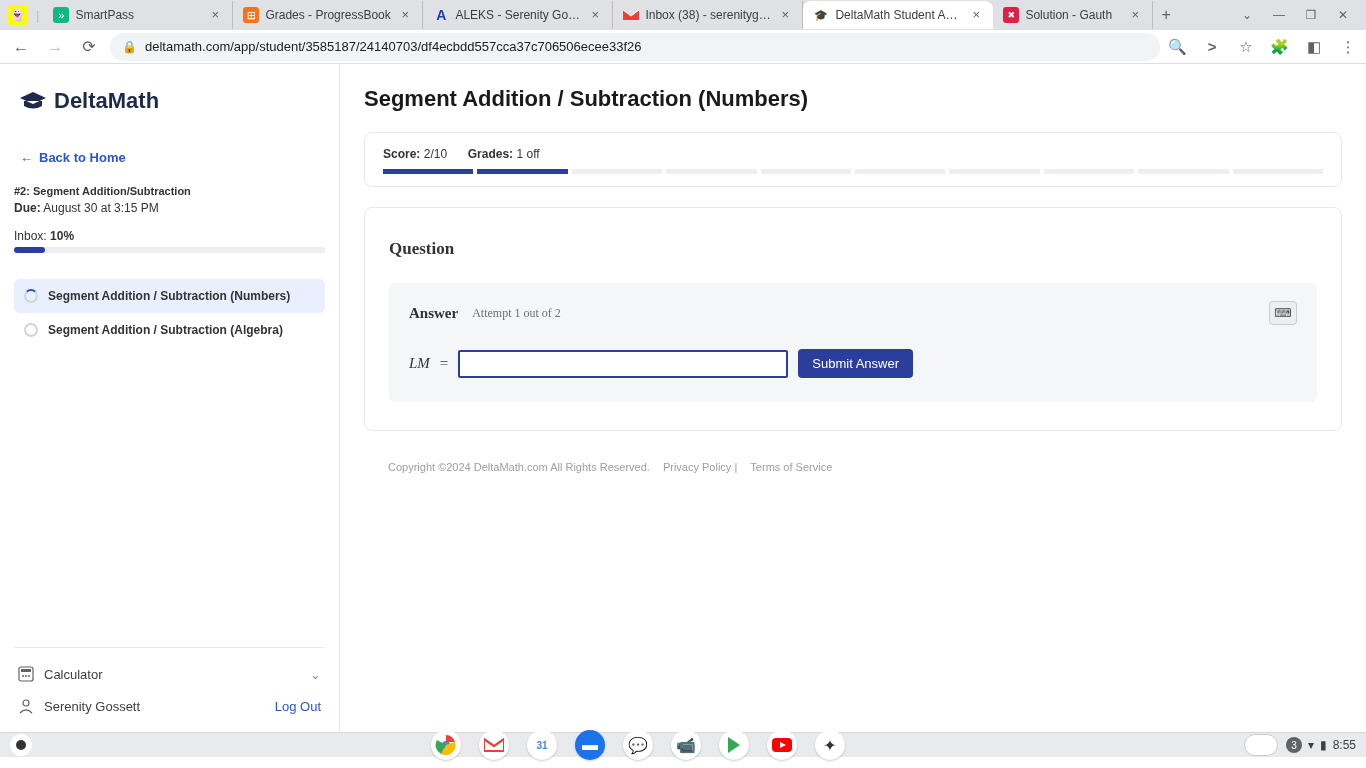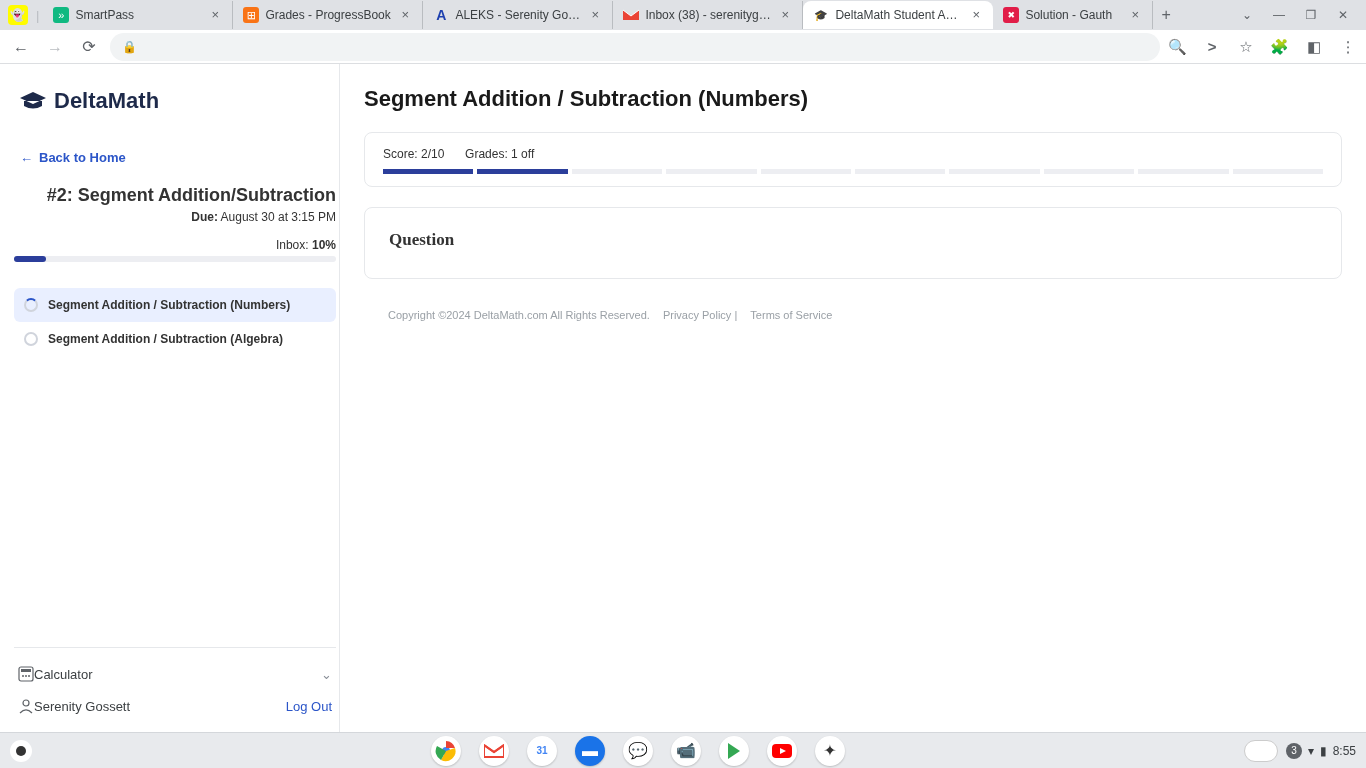--- a/index.html
+++ b/index.html
@@ -20,56 +20,56 @@
 .addr-row { display:flex; align-items:center; height:34px; background:#fff; border-bottom:1px solid #dcdee1; padding:0 8px; gap:8px; }
 .nav-btn { width:26px; height:26px; display:flex; align-items:center; justify-content:center; color:#5f6368; font-size:16px; border-radius:50%; }
 .addr-bar { flex:1; display:flex; align-items:center; height:28px; border-radius:14px; background:#f1f3f4; padding:0 12px; gap:8px; font-size:13px; color:#5f6368; }
 .addr-bar .lock { font-size:12px; }
 .addr-bar .url { color:#202124; }
 .addr-right { display:flex; gap:14px; color:#5f6368; align-items:center; }
 .addr-right span { width:20px; text-align:center; font-size:15px; }
 
 
 .page { display:flex; height: calc(768px - 30px - 34px - 36px); }
-.sidebar { width:340px; border-right:1px solid #e6e8eb; padding:24px 3px 10px 14px; display:flex; flex-direction:column;text-align:right; }
+.sidebar { width:340px; border-right:1px solid #e6e8eb; padding:24px 14px 10px 14px; display:flex; flex-direction:column; }
 .logo { display:flex; align-items:center; gap:8px; font-size:22px; font-weight:700; color:#1e2a4a; padding-left:6px; }
 .logo .cap { width:26px; height:18px; }
 .back-home { display:flex; align-items:center; gap:6px; color:#2b55c8; font-weight:700; font-size:13px; margin-top:36px; padding-left:6px; }
-.assign-title { font-weight:700; font-size:18px; margin-top:20px; }
+.assign-title { font-weight:700; font-size:11px; margin-top:20px; }
 .due { font-size:12px; margin-top:4px; }
 .due b { font-weight:700; }
 .grade { font-size:12px; margin-top:14px; }
 .grade b { font-weight:700; }
 .grade-bar { height:6px; background:#edeef2; border-radius:3px; margin-top:4px; position:relative; }
 .grade-bar .fill { position:absolute; left:0; top:0; height:100%; background:#2b3e9b; border-radius:3px; }
 
 .topic-list { margin-top:26px; }
 .topic { display:flex; align-items:center; gap:10px; padding:10px 10px; font-size:12px; border-radius:6px;font-weight:bold; }
 .topic.active { background:#e9efff; font-weight:700; }
 .topic .spinner { width:14px; height:14px; border:2px solid #d0d4dc; border-top-color:#2b55c8; border-radius:50%; }
 .topic .circle { width:14px; height:14px; border:2px solid #d0d4dc; border-radius:50%; }
 
 .sidebar-bottom { margin-top:auto; border-top:1px solid #e6e8eb; padding-top:10px; }
-.sb-row { display:flex; align-items:center; padding:8px 4px; font-size:13px; color:#3c4043; }
+.sb-row { display:flex; align-items:center; gap:10px; padding:8px 4px; font-size:13px; color:#3c4043; }
 .sb-row .chev { margin-left:auto; color:#8a8f98; }
 .sb-row .logout { margin-left:auto; color:#2b55c8; font-weight:500; font-size:13px; }
 
 .main { flex:1; padding:22px 24px; overflow:auto; }
 h1.page-title { font-size:22px; font-weight:700; color:#1a1a1a; }
 
 .card { border:1px solid #e6e8eb; border-radius:8px; background:#fff; margin-top:20px; }
 .score-card { padding:14px 18px 12px; }
 .score-line { font-size:12px; }
-.score-line b { font-weight:400; }
+.score-line b { font-weight:700; }
 .score-line .gap { display:inline-block; width:14px; }
 .prog-track { display:flex; gap:4px; margin-top:8px; }
 .prog-seg { flex:1; height:5px; background:#edeef2; position:relative; }
 .prog-seg .fill { position:absolute; left:0; top:0; height:100%; background:#2b3e9b; }
 
-.question-card { padding:22px 24px 28px; }
+.question-card { padding:31px 24px 28px; }
 .q-head { display:flex; align-items:center; justify-content:space-between; }
 .q-head h2 { font-family: Georgia, "Times New Roman", serif; font-size:17px; font-weight:700; }
 .show-ex { border:1px solid #1a1a1a; background:#fff; padding:8px 16px; border-radius:6px; font-size:13px; cursor:pointer; }
 .q-body { font-size:17px; margin-top:26px; line-height:1.6; font-family: Georgia, "Times New Roman", serif; }
 .q-body .mi { font-style:italic; font-family: Georgia, serif; }
 .q-body .ov { text-decoration: overline; text-decoration-thickness:1px; }
 
 .answer-box { background:#f5f6f8; border-radius:6px; margin-top:24px; padding:18px 20px 24px; }
 .ans-head { display:flex; align-items:center; gap:14px; }
 .ans-head .lbl { font-family: Georgia, serif; font-weight:700; font-size:15px; }
@@ -78,21 +78,21 @@
 .ans-row { display:flex; align-items:center; gap:10px; margin-top:24px; }
 .ans-row .lm { font-family: Georgia, serif; font-style:italic; font-size:15px; }
 .ans-row .eq { font-family: Georgia, serif; font-size:15px; }
 .ans-input { width:330px; height:28px; border:2px solid #2b3e9b; border-radius:2px; background:#fff; padding:2px 6px; font-size:14px; outline:none; }
 .submit { background:#2b3e9b; color:#fff; border:none; border-radius:4px; padding:7px 14px; font-size:13px; cursor:pointer; }
 
 .footer { font-size:11px; color:#9aa0a6; padding:30px 24px 0; }
 .footer a { color:#9aa0a6; text-decoration:none; margin-left:10px; }
 
 
-.taskbar { height:36px; background:#e8eaed; display:flex; align-items:center; padding:0 10px; gap:14px; border-top:1px solid #d4d7db; }
+.taskbar { height:25px; background:#e8eaed; display:flex; align-items:center; padding:0 10px; gap:14px; border-top:1px solid #d4d7db; }
 .tb-left { width:22px; height:22px; border-radius:50%; background:#fff; display:flex; align-items:center; justify-content:center; }
 .tb-left .dot { width:10px; height:10px; border-radius:50%; background:#333; }
 .tb-center { flex:1; display:flex; justify-content:center; gap:18px; }
 .tb-icon { width:30px; height:30px; border-radius:50%; display:flex; align-items:center; justify-content:center; font-size:16px; background:#fff; box-shadow:0 1px 2px rgba(0,0,0,.2); }
 .tb-right { display:flex; align-items:center; gap:8px; font-size:12px; color:#3c4043; }
 .tb-right .pill { width:34px; height:22px; border-radius:11px; background:#fff; border:1px solid #ccc; }
 .tb-right .sys { display:flex; gap:6px; align-items:center; }
 .badge-circ { width:16px;height:16px;border-radius:50%;background:#5f6368;color:#fff;font-size:10px;display:flex;align-items:center;justify-content:center; }
 
 svg { display:block; }
@@ -146,20 +146,21 @@
       <span>❐</span>
       <span>✕</span>
     </div>
   </div>
   <div class="addr-row">
     <span class="nav-btn">←</span>
     <span class="nav-btn" style="color:#b9bcc0;">→</span>
     <span class="nav-btn">⟳</span>
     <div class="addr-bar">
       <span class="lock">🔒</span>
+      <span class="url">deltamath.com/app/student/3585187/24140703/df4ecbdd557cca37c706506ecee33f26</span>
     </div>
     <div class="addr-right">
       <span>🔍</span>
       <span style="transform: scaleX(-1); font-weight: bold;">&lt;</span>
       <span>☆</span>
       <span>🧩</span>
       <span>◧</span>
       <span>⋮</span>
     </div>
   </div>
@@ -247,20 +248,33 @@
         <div class="prog-seg"></div>
           <div class="prog-seg"></div>
       </div>
     </div>
 
     <div class="card question-card">
       <div class="q-head">
         <h2>Question</h2>
       </div>
 
+      <div class="answer-box">
+        <div class="ans-head">
+          <span class="lbl">Answer</span>
+          <span class="attempt">Attempt 1 out of 2</span>
+          <span class="kbd-btn">⌨</span>
+        </div>
+        <div class="ans-row">
+          <span class="lm">LM</span>
+          <span class="eq">=</span>
+          <input class="ans-input" value="" style="">
+          <button class="submit">Submit Answer</button>
+        </div>
+      </div>
     </div>
 
     <div class="footer">
       <span>Copyright ©2024 DeltaMath.com All Rights Reserved.</span>
       <a>Privacy Policy</a><span> | </span><a>Terms of Service</a>
     </div>
   </div>
 </div>
 
 <div class="taskbar">

